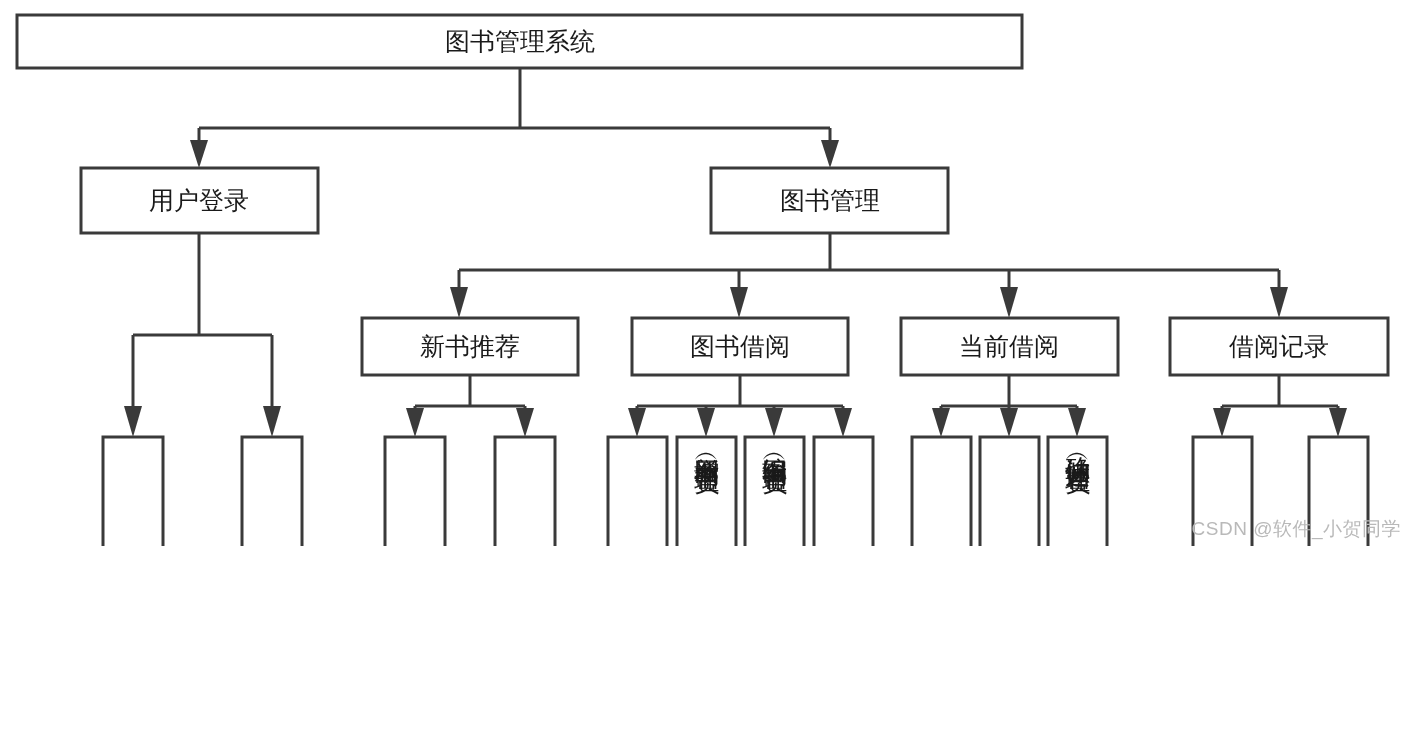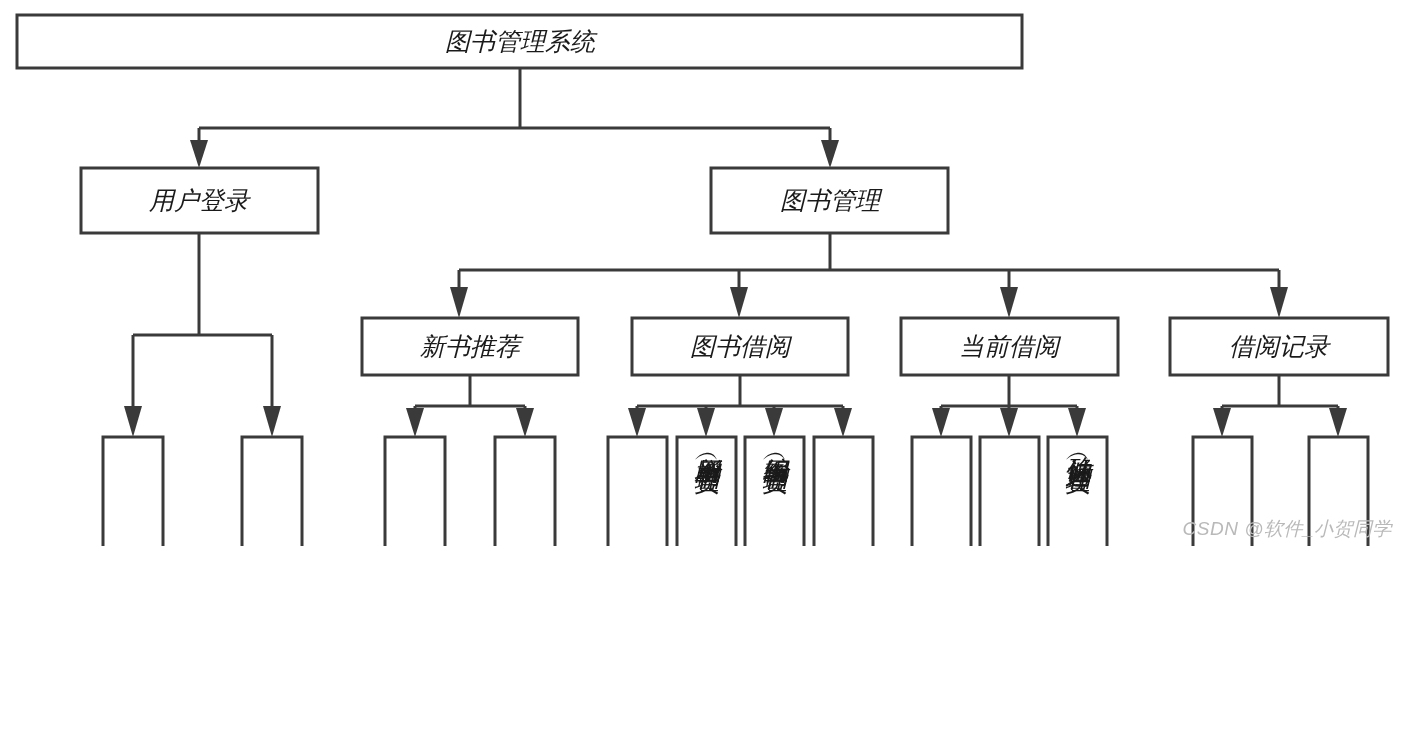--- a/index.html
+++ b/index.html
@@ -10,21 +10,20 @@
   }
   body {
     font-family: "Liberation Sans", "DejaVu Sans", sans-serif;
   }
   #diagram-root {
     position: relative;
     width: 1405px;
     height: 546px;
     background: #ffffff;
     overflow: hidden;
-    font-style: italic;
   }
   svg.diagram-canvas {
     display: block;
     width: 1405px;
     height: 747px;
   }
   .node-box {
     fill: #ffffff;
     stroke: #3a3a3a;
     stroke-width: 3;
@@ -58,21 +57,21 @@
     text-orientation: upright;
     font-family: "Liberation Sans", "DejaVu Sans", sans-serif;
     font-size: 25px;
     line-height: 1.02;
     letter-spacing: 2px;
     color: #1a1a1a;
     white-space: nowrap;
   }
   .watermark {
     position: absolute;
-    right: 13px;
+    right: 4px;
     bottom: 4px;
     font-family: "Liberation Sans", "DejaVu Sans", sans-serif;
     font-size: 19px;
     color: #b9b9b9;
     letter-spacing: 0.5px;
     user-select: none;
   }
 </style>
 </head>
 <body>

